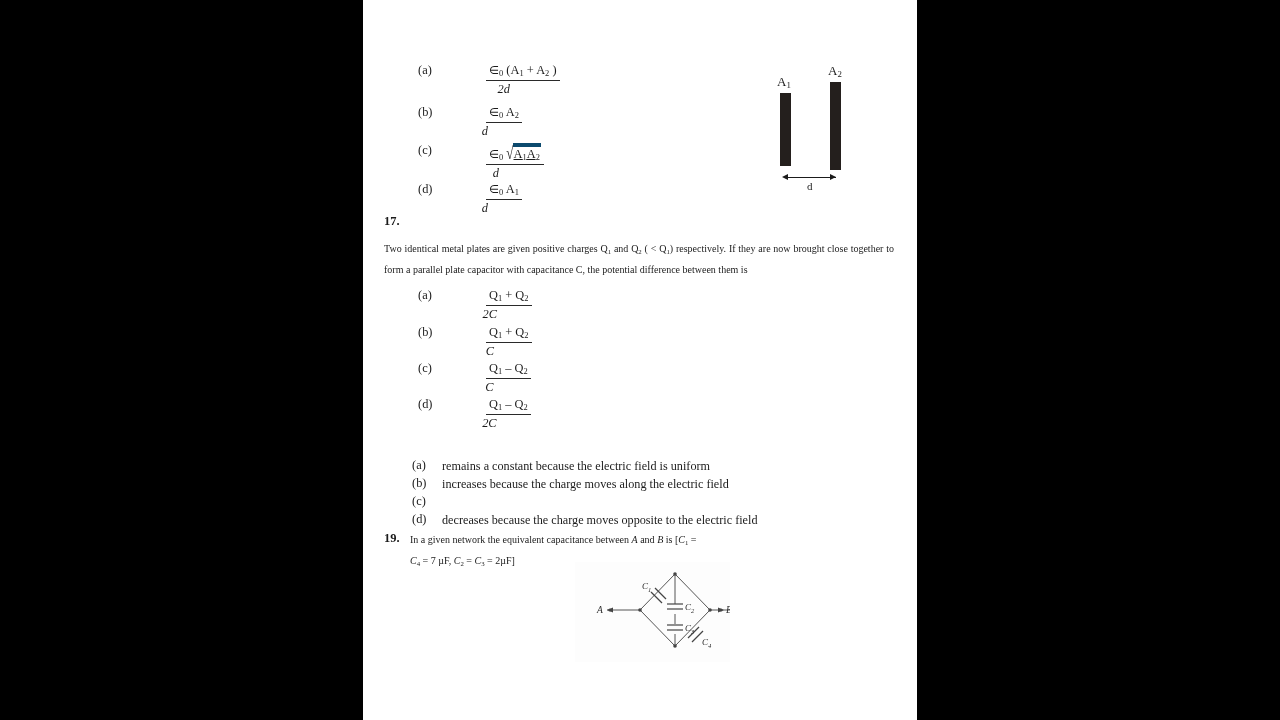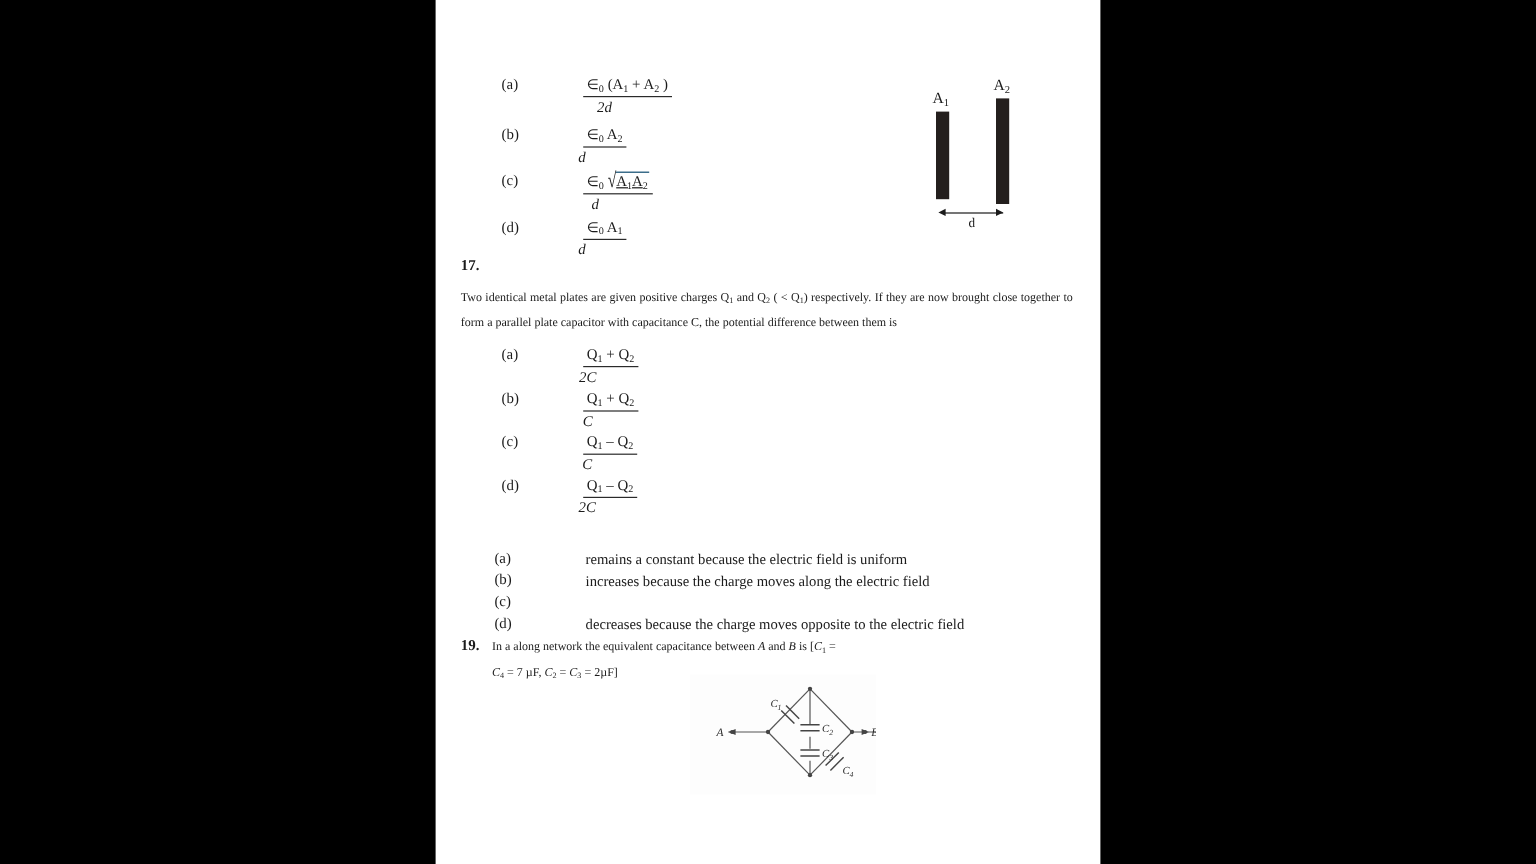--- a/index.html
+++ b/index.html
@@ -50,21 +50,20 @@
     align-items: flex-start;
   }
   .optlabel {
     font-size: 12.4px;
     width: 30px;
     flex: 0 0 30px;
   }
   .opttext {
     font-size: 12.2px;
     line-height: 17px;
-    margin-left: 46px;
   }
 
   
   .frac {
     display: inline-flex;
     flex-direction: column;
     align-items: center;
     vertical-align: middle;
     font-size: 12.4px;
     line-height: 1.15;
@@ -77,21 +76,21 @@
   }
   .frac .den {
     padding: 1px 3px 0 3px;
     white-space: nowrap;
     font-style: italic;
   }
   sub { font-size: 0.68em; vertical-align: -0.28em; }
   .eps { font-family: "DejaVu Sans", sans-serif; font-size: 11.5px; }
   .sqrt {
     display: inline-block;
-    border-top: 1px solid #0c4a6e;
+    border-top: 4px solid #0c4a6e;
     padding: 0 1px 0 1px;
     margin-left: -1px;
     text-decoration: underline;
   }
   .radical { font-size: 13px; display: inline-block; transform: scaleY(1.35); }
 
   
   #plate-fig { position: absolute; left: 405px; top: 60px; width: 130px; height: 145px; }
   .plate { position: absolute; background: #241f1d; }
   .plate-label { position: absolute; font-size: 13px; }
@@ -225,21 +224,21 @@
       <div class="optrow" style="left:49px; top:494px; width:470px;">
         <span class="optlabel">(c)</span>
       </div>
       <div class="optrow" style="left:49px; top:512px; width:470px;">
         <span class="optlabel">(d)</span>
         <span class="opttext">decreases because the charge moves opposite to the electric field</span>
       </div>
 
       <div class="qrow" style="left:21px; top:531px; width:500px;">
         <span class="qnum">19.</span>
-        <span class="qbody"><span>In a along network the equivalent capacitance between </span><i>A</i><span> and </span><i>B</i><span> is [</span><i>C</i><sub>1</sub><span> =</span><br><i>C</i><sub>4</sub><span> = 7 µF,  </span><i>C</i><sub>2</sub><span> = </span><i>C</i><sub>3</sub><span> = 2µF]</span></span>
+        <span class="qbody"><span>In a given network the equivalent capacitance between </span><i>A</i><span> and </span><i>B</i><span> is [</span><i>C</i><sub>1</sub><span> =</span><br><i>C</i><sub>4</sub><span> = 7 µF,  </span><i>C</i><sub>2</sub><span> = </span><i>C</i><sub>3</sub><span> = 2µF]</span></span>
       </div>
 
       <div id="net-fig">
         <svg width="155" height="100" viewBox="0 0 155 100">
 
           <g stroke="#555555" stroke-width="1" fill="none">
             <line x1="65" y1="48" x2="100" y2="12"></line>
             <line x1="65" y1="48" x2="100" y2="84"></line>
             <line x1="100" y1="12" x2="135" y2="48"></line>
             <line x1="100" y1="84" x2="135" y2="48"></line>

